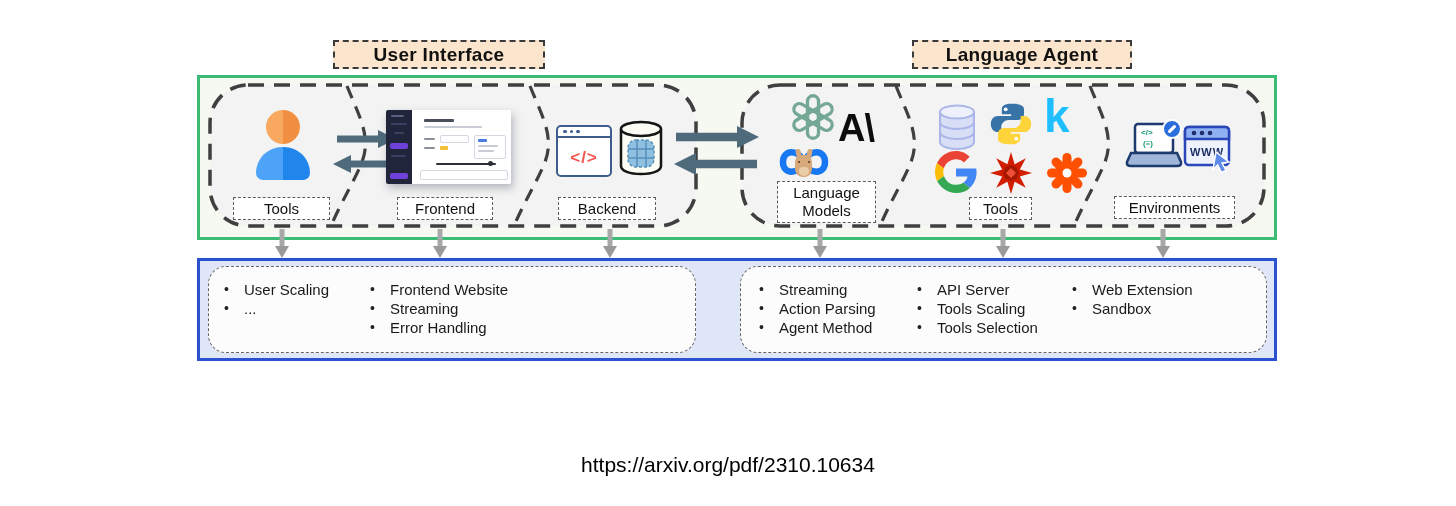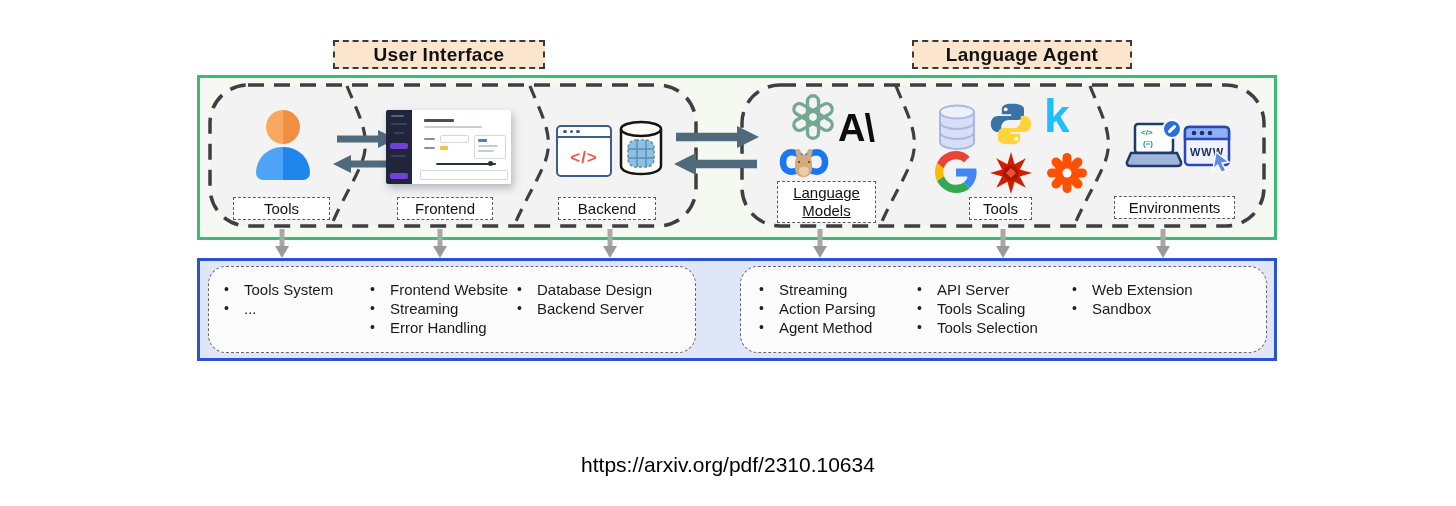--- a/index.html
+++ b/index.html
@@ -222,40 +222,36 @@
     <circle cx="11" cy="10" r="2.3" fill="#1d2f66"></circle>
       <circle cx="19" cy="10" r="2.3" fill="#1d2f66"></circle>
       <circle cx="27" cy="10" r="2.3" fill="#1d2f66"></circle>
     <text x="24" y="33" text-anchor="middle" font-size="11" font-weight="bold" fill="#1d2f66" letter-spacing="1">WWW</text>
     <path d="M33 29 l13 10 -7 1 4 7.5 -4.5 2 -3.8-7.5 -4.7 4.5 z" fill="#5e8be8" stroke="#fff" stroke-width="1.4"></path>
   </svg>
 
   <div class="abs sec-label" style="left:233px;top:197px;width:97px;height:23px;">Tools</div>
   <div class="abs sec-label" style="left:397px;top:197px;width:96px;height:23px;">Frontend</div>
   <div class="abs sec-label" style="left:558px;top:197px;width:98px;height:23px;">Backend</div>
-  <div class="abs sec-label" style="left:777px;top:181px;width:99px;height:42px;padding:0 6px;text-decoration:underline;">Language Models</div>
+  <div class="abs sec-label" style="left:777px;top:181px;width:99px;height:42px;padding:0 6px;">Language Models</div>
   <div class="abs sec-label" style="left:969px;top:197px;width:63px;height:23px;">Tools</div>
   <div class="abs sec-label" style="left:1114px;top:196px;width:121px;height:23px;">Environments</div>
 
   <div class="abs bullet-box" style="left:208px;top:266px;width:488px;height:87px;"></div>
   <div class="abs bullet-box" style="left:740px;top:266px;width:527px;height:87px;"></div>
 
   <ul class="abs bullets" style="left:222px;top:280px;">
-      <li>Tools System</li>
+      <li>User Scaling</li>
       <li>...</li>
     </ul>
   <ul class="abs bullets" style="left:368px;top:280px;">
       <li>Frontend Website</li>
       <li>Streaming</li>
       <li>Error Handling</li>
     </ul>
-  <ul class="abs bullets" style="left:515px;top:280px;">
-      <li>Database Design</li>
-      <li>Backend Server</li>
-    </ul>
   <ul class="abs bullets" style="left:757px;top:280px;">
       <li>Streaming</li>
       <li>Action Parsing</li>
       <li>Agent Method</li>
     </ul>
   <ul class="abs bullets" style="left:915px;top:280px;">
       <li>API Server</li>
       <li>Tools Scaling</li>
       <li>Tools Selection</li>
     </ul>

